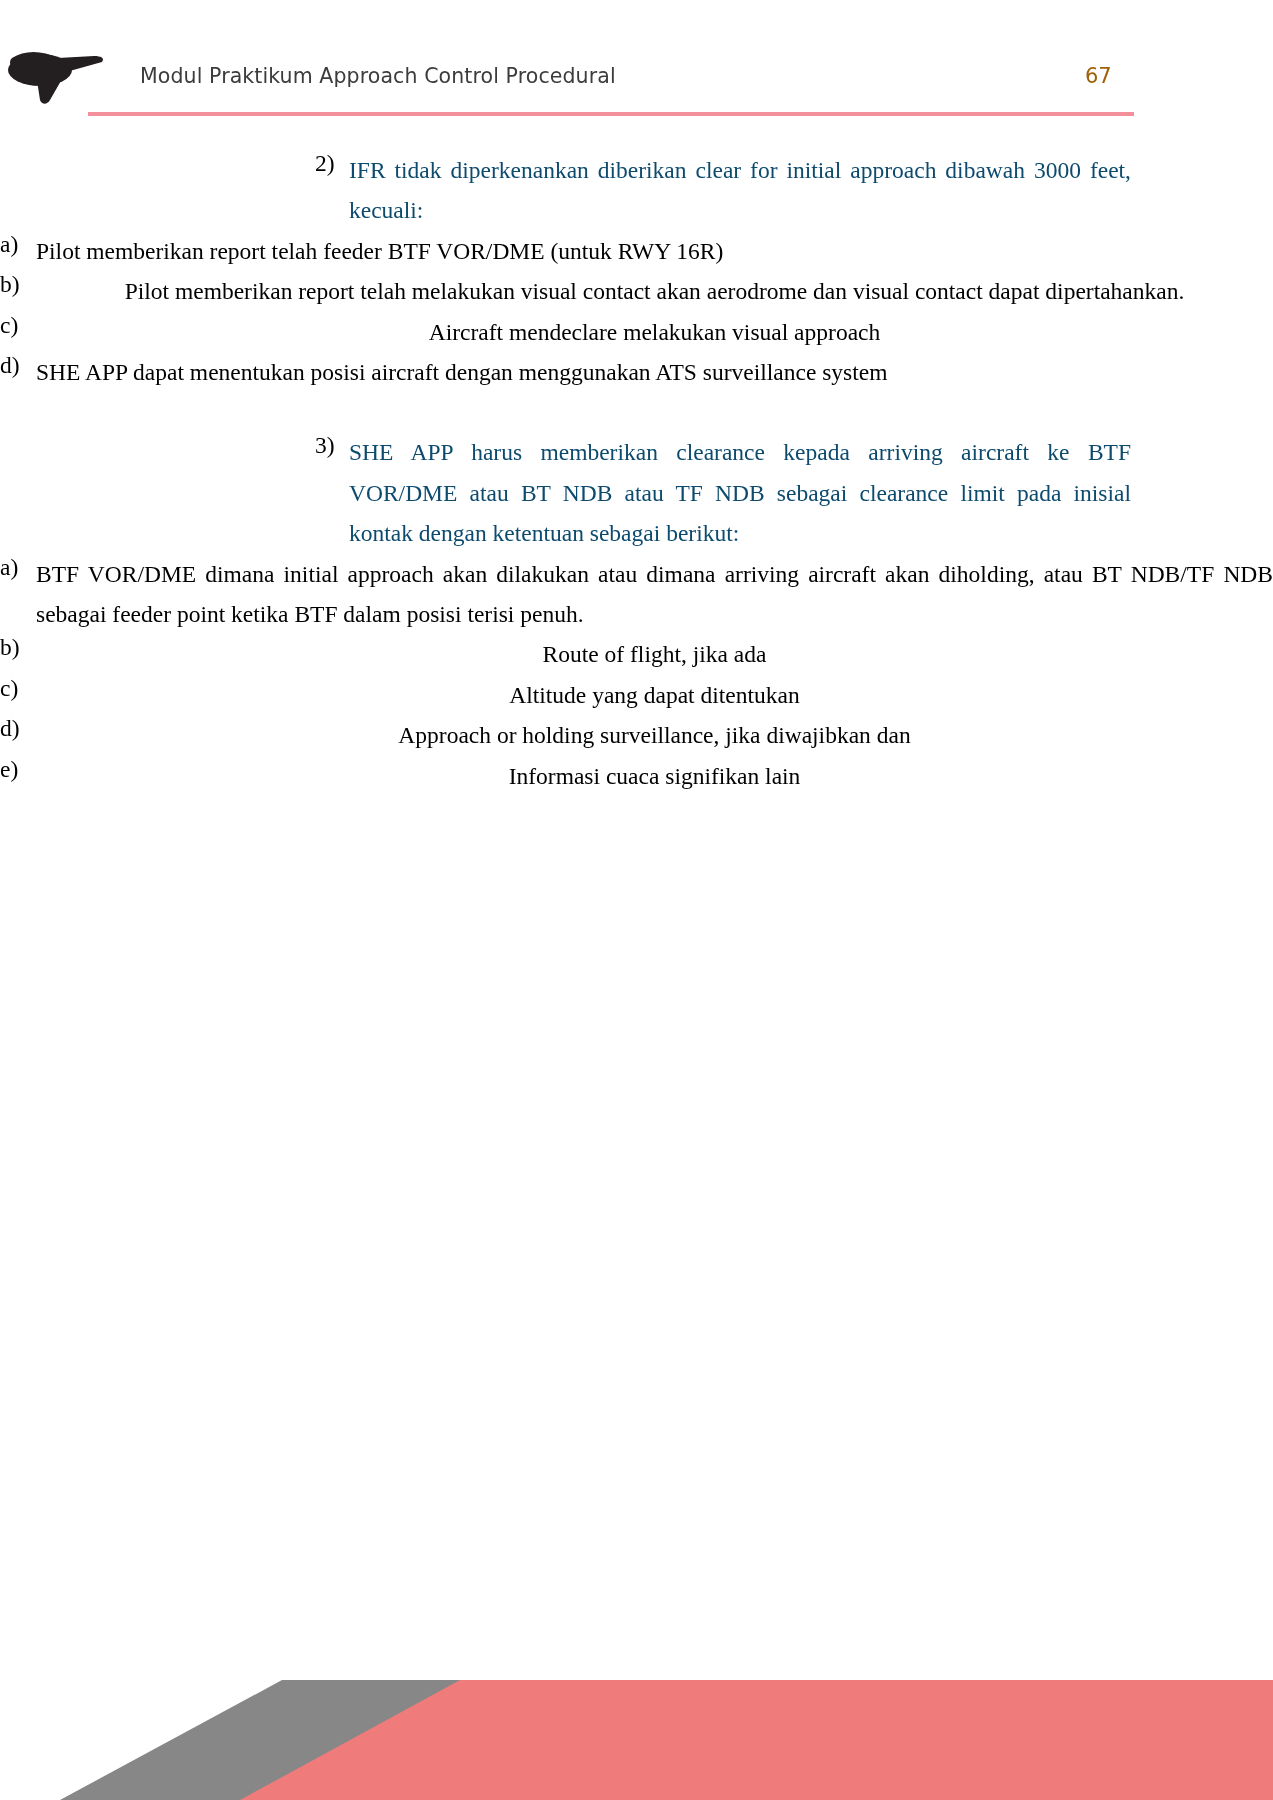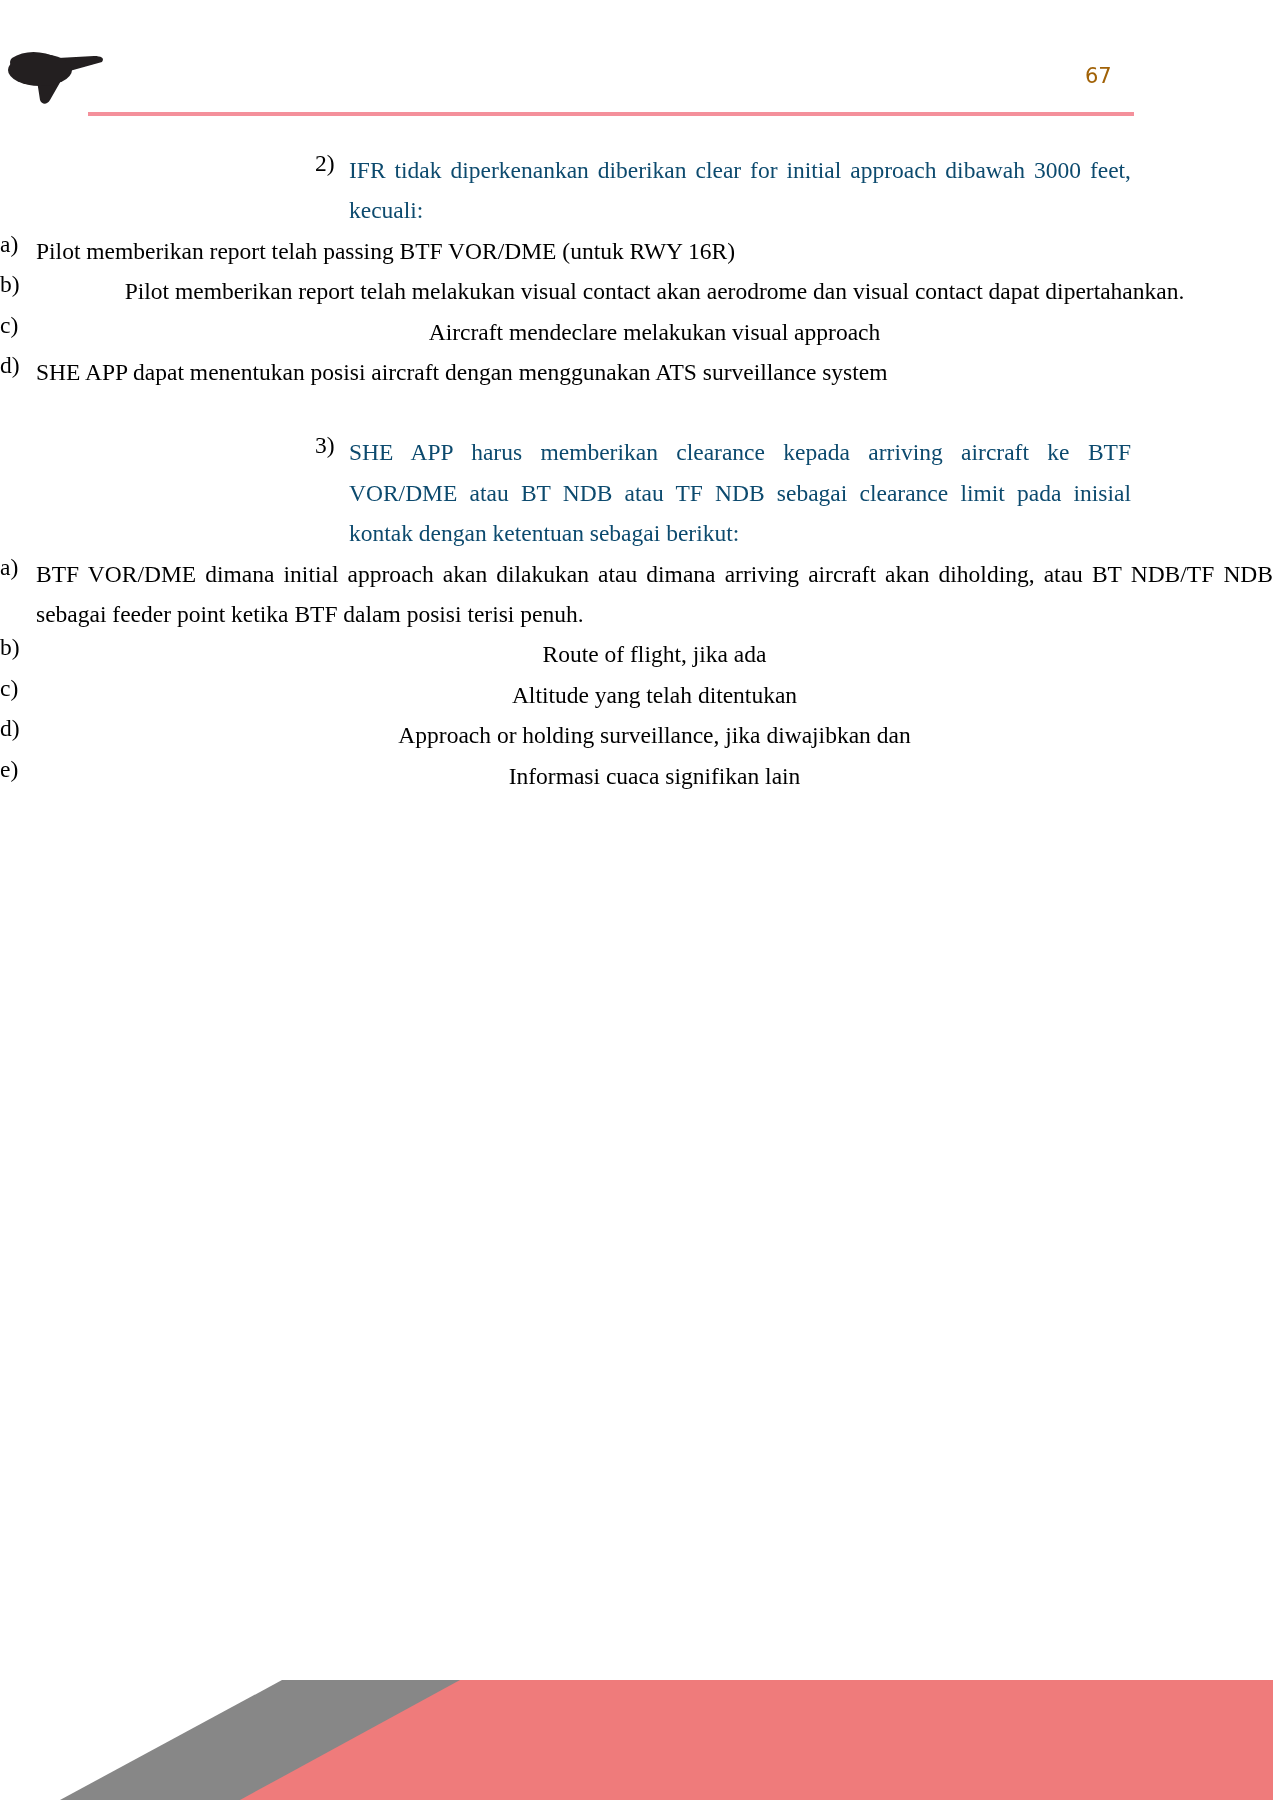--- a/index.html
+++ b/index.html
@@ -150,35 +150,36 @@
 
 <div class="page">
 
   <div class="header">
     <div class="plane-icon">
       <svg viewBox="0 0 104 70" width="104" height="70" xmlns="http://www.w3.org/2000/svg">
         <path d="M6,20 C18,12 36,12 52,20 L88,18 C95,18 99,20 96,24 L60,34 L44,62 C41,67 36,67 34,62 L30,36 L12,32 C4,30 2,24 6,20 Z" fill="#231f20"></path>
         <ellipse cx="34" cy="32" rx="32" ry="16" fill="#231f20"></ellipse>
       </svg>
     </div>
+    <div class="header-title">Modul Praktikum Approach Control Procedural</div>
     <div class="header-page-number">67</div>
     <div class="header-rule"></div>
   </div>
 
   <div class="content">
     <ul class="list-level1">
 
       <li class="li1">
         <span class="marker">2)</span>
         <div class="body">IFR tidak diperkenankan diberikan clear for initial approach dibawah 3000 feet, kecuali:</div>
         <div class="sub-wrap">
           <ul class="list-level2">
             <li class="li2">
               <span class="marker">a)</span>
-              <div class="body">Pilot memberikan report telah passing BTF VOR/DME (untuk RWY 16R)</div>
+              <div class="body">Pilot memberikan report telah feeder BTF VOR/DME (untuk RWY 16R)</div>
             </li>
             <li class="li2">
               <span class="marker">b)</span>
               <div class="body nojust">Pilot memberikan report telah melakukan visual contact akan aerodrome dan visual contact dapat dipertahankan.</div>
             </li>
             <li class="li2">
               <span class="marker">c)</span>
               <div class="body nojust">Aircraft mendeclare melakukan visual approach</div>
             </li>
             <li class="li2">
@@ -199,21 +200,21 @@
             <li class="li2">
               <span class="marker">a)</span>
               <div class="body">BTF VOR/DME dimana initial approach akan dilakukan atau dimana arriving aircraft akan diholding, atau BT NDB/TF NDB sebagai feeder point ketika BTF dalam posisi terisi penuh.</div>
             </li>
             <li class="li2">
               <span class="marker">b)</span>
               <div class="body nojust">Route of flight, jika ada</div>
             </li>
             <li class="li2">
               <span class="marker">c)</span>
-              <div class="body nojust">Altitude yang telah ditentukan</div>
+              <div class="body nojust">Altitude yang dapat ditentukan</div>
             </li>
             <li class="li2">
               <span class="marker">d)</span>
               <div class="body nojust">Approach or holding surveillance, jika diwajibkan dan</div>
             </li>
             <li class="li2">
               <span class="marker">e)</span>
               <div class="body nojust">Informasi cuaca signifikan lain</div>
             </li>
           </ul>

